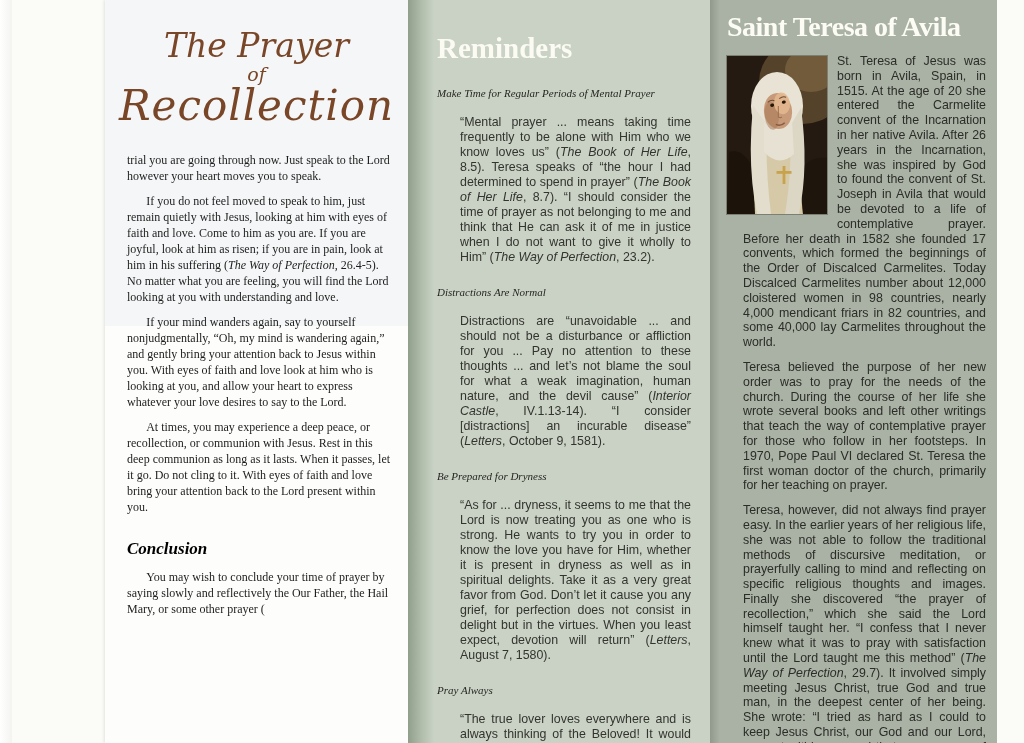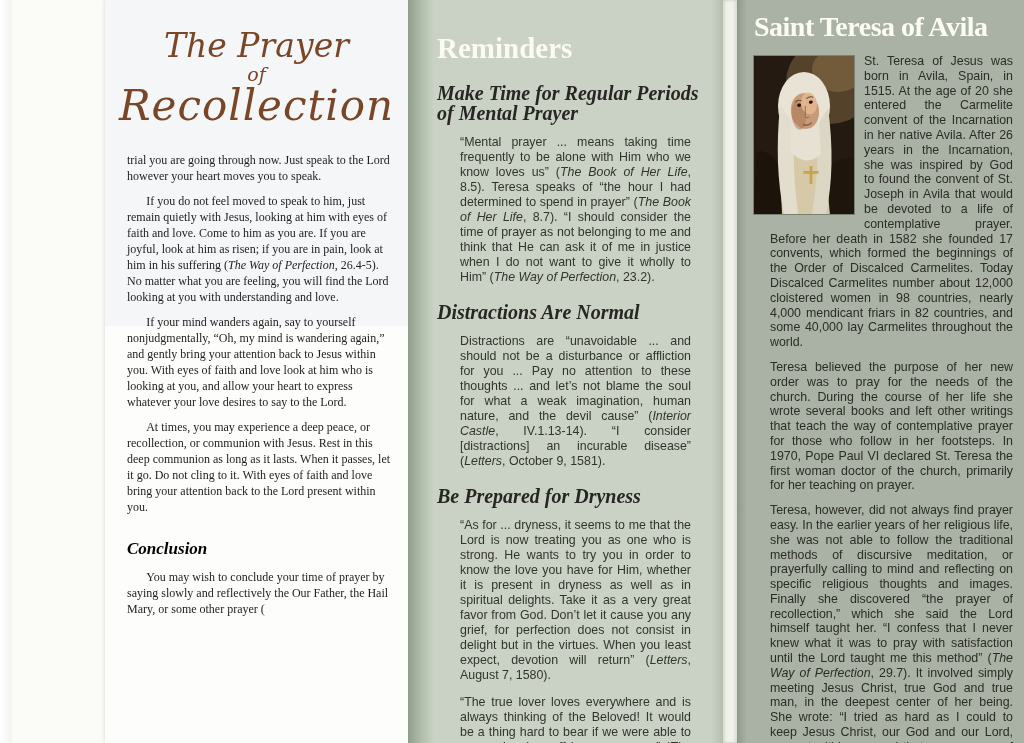--- a/index.html
+++ b/index.html
@@ -24,31 +24,31 @@
 
   
   .panel-mid{position:absolute;left:408px;top:0;width:315px;height:743px;background:#c9d2c5;}
   .panel-mid .fold{position:absolute;left:0;top:0;width:26px;height:100%;
         background:linear-gradient(90deg,#909e8c 0%,#b2bfac 55%,#c9d2c5 100%);}
   .panel-mid .fold-r{position:absolute;right:0;top:0;width:12px;height:100%;
         background:linear-gradient(90deg,rgba(0,0,0,0) 0%,rgba(90,100,85,0.18) 100%);}
   .mid-content{position:absolute;left:29px;right:20px;top:0;}
   .m-header{margin:30px 0 0 0;font-size:29px;line-height:36px;font-weight:bold;color:#fbfbf3;
         font-family:"Liberation Serif",serif;}
-  .m-h{margin:17px 0 6px 0;font-size:20px;line-height:20px;font-weight:bold;font-style:italic;color:#272622;
+  .m-h{margin:17px 0 6px 0;font-size:11px;line-height:20px;font-weight:normal;font-style:italic;color:#272622;
         font-family:"Liberation Serif",serif;}
   .m-body{margin:12px;padding-left:11px;font-family:"Liberation Sans",sans-serif;
         font-size:12.4px;line-height:15px;color:#34342f;text-align:justify;}
 
   
   .gap{position:absolute;left:723px;top:0;width:14px;height:743px;background:#f2f2ec;
         box-shadow:inset 2px 0 3px rgba(0,0,0,0.10), inset -2px 0 3px rgba(0,0,0,0.10);}
 
   
-  .panel-right{position:absolute;left:737px;top:0;width:287px;height:743px;background:#a9b2a4;}
+  .panel-right{position:absolute;left:710px;top:0;width:287px;height:743px;background:#a9b2a4;}
   .panel-right .shade{position:absolute;left:0;top:0;width:10px;height:100%;
         background:linear-gradient(90deg,rgba(70,80,65,0.25),rgba(70,80,65,0));}
   .right-content{position:absolute;left:17px;right:11px;top:0;}
   .r-header{margin:10px 0 10px 0;font-size:28px;line-height:34px;font-weight:bold;color:#fcfcf5;
         letter-spacing:-0.5px;font-family:"Liberation Serif",serif;}
   .r-par{margin:0 0 10px 16px;font-family:"Liberation Sans",sans-serif;
         font-size:12.4px;line-height:14.8px;color:#2c2c28;text-align:justify;}
   .portrait{float:left;width:100px;height:158px;margin:2px 10px 4px 0;background:#241a11;
         box-shadow:0 0 0 1px rgba(40,35,25,0.35);}
   .portrait svg{display:block;width:100%;height:100%;}
@@ -86,20 +86,21 @@
 
       <div class="m-h">Make Time for Regular Periods of Mental Prayer</div>
       <p class="m-body"><span>“Mental prayer ... means taking time frequently to be alone with Him who we know loves us” (</span><span class="it">The Book of Her Life</span><span>, 8.5). Teresa speaks of “the hour I had determined to spend in prayer” (</span><span class="it">The Book of Her Life</span><span>, 8.7). “I should consider the time of prayer as not belonging to me and think that He can ask it of me in justice when I do not want to give it wholly to Him” (</span><span class="it">The Way of Perfection</span><span>, 23.2).</span></p>
 
       <div class="m-h">Distractions Are Normal</div>
       <p class="m-body"><span>Distractions are “unavoidable ... and should not be a disturbance or affliction for you ... Pay no attention to these thoughts ... and let’s not blame the soul for what a weak imagination, human nature, and the devil cause” (</span><span class="it">Interior Castle</span><span>, IV.1.13-14). “I consider [distractions] an incurable disease” (</span><span class="it">Letters</span><span>, October 9, 1581).</span></p>
 
       <div class="m-h">Be Prepared for Dryness</div>
       <p class="m-body"><span>“As for ... dryness, it seems to me that the Lord is now treating you as one who is strong. He wants to try you in order to know the love you have for Him, whether it is present in dryness as well as in spiritual delights. Take it as a very great favor from God. Don’t let it cause you any grief, for perfection does not consist in delight but in the virtues. When you least expect, devotion will return” (</span><span class="it">Letters</span><span>, August 7, 1580).</span></p>
 
+      <div class="m-h">Pray Always</div>
       <p class="m-body"><span>“The true lover loves everywhere and is always thinking of the Beloved! It would be a thing hard to bear if we were able to pray only when off in some corner” (</span><span class="it">The Book of Her Foundations</span><span>, 5.16). “If you grow accustomed to having Him present at your side, and He sees that you do so with love and that you go about striving to please Him, you will not be able — as they say — to get away from Him; He will never fail you; He will help you in all your trials; you will find Him everywhere” (</span></p>
     </div>
   </div>
 
   <div class="gap"></div>
 
   <div class="panel-right">
     <div class="shade"></div>
     <div class="right-content">
       <div class="r-header">Saint Teresa of Avila</div>

